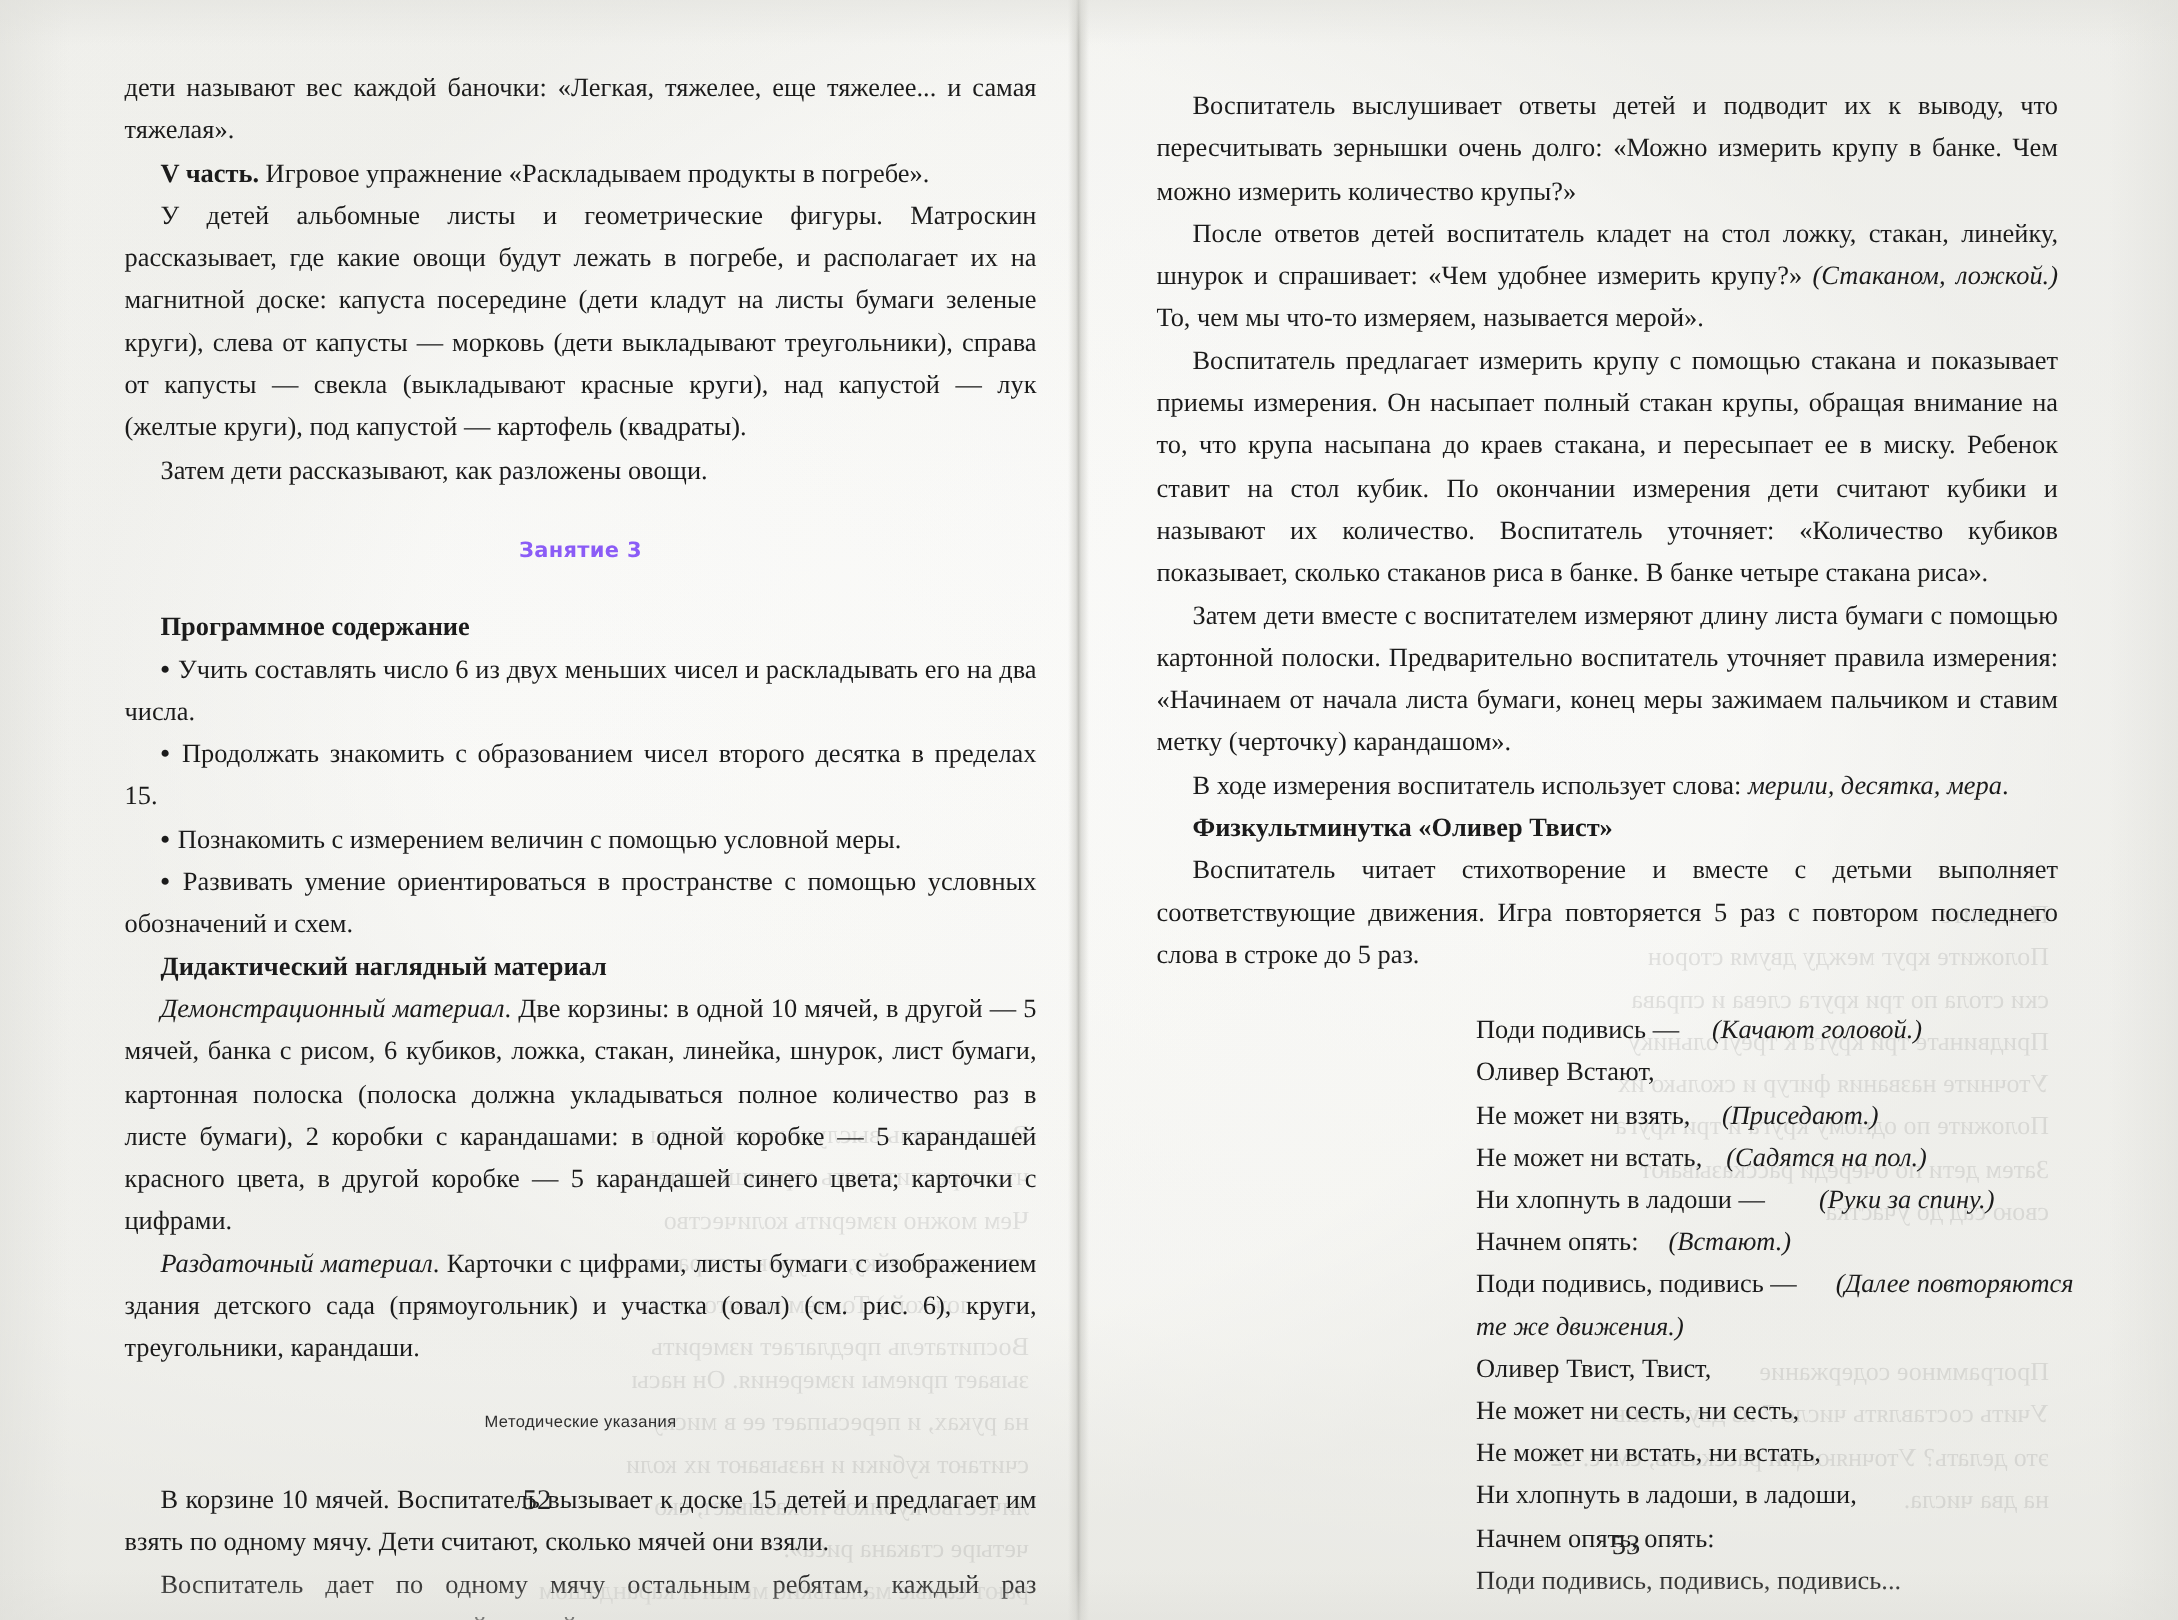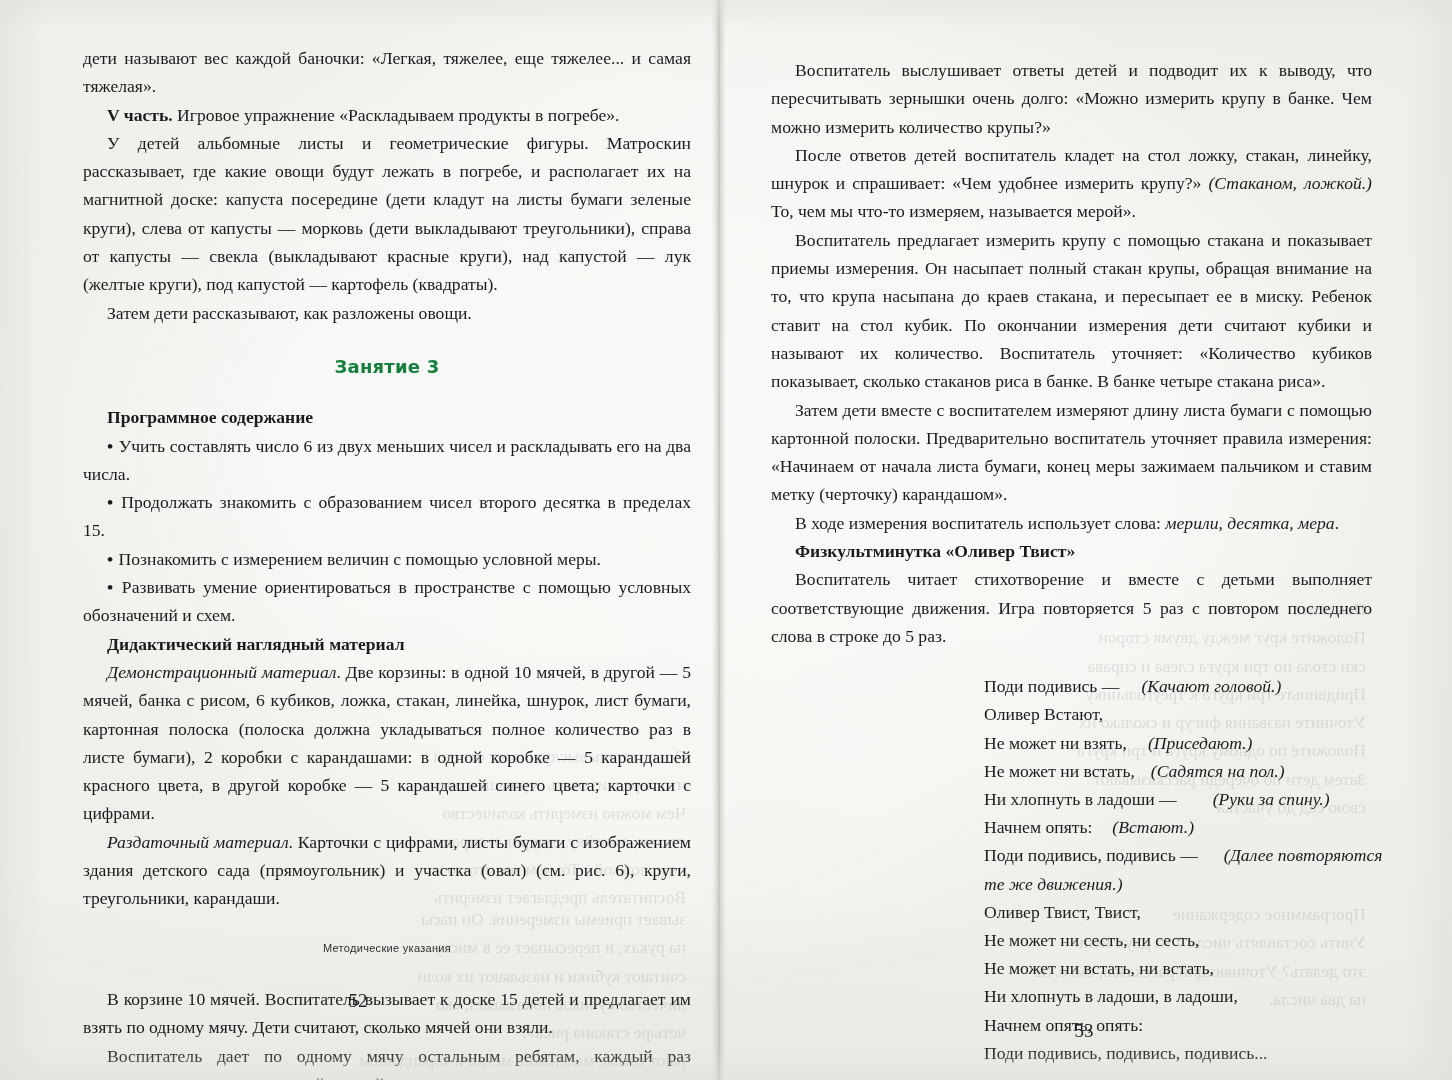--- a/index.html
+++ b/index.html
@@ -88,26 +88,26 @@
   }
   p.noindent { text-indent: 0; }
 
   b, strong { font-weight: bold; }
   i, em { font-style: italic; }
 
   
   .h-lesson {
     font-family: "DejaVu Sans", "Liberation Sans", sans-serif;
     font-weight: bold;
-    font-size: 18px;
+    font-size: 14px;
     text-align: center;
     text-indent: 0;
     letter-spacing: 0.2px;
     margin: 26px 0 22px 0;
-    color: #15803d;
+    color: #8b5cf6;
   }
   .h-method {
     font-family: Liberation Sans, sans-serif;
     font-weight: normal;
     font-size: 11px;
     text-align: center;
     text-indent: 0;
     letter-spacing: 0.3px;
     margin: 21px 0 23px 0;
     color: #2e2e2e;

